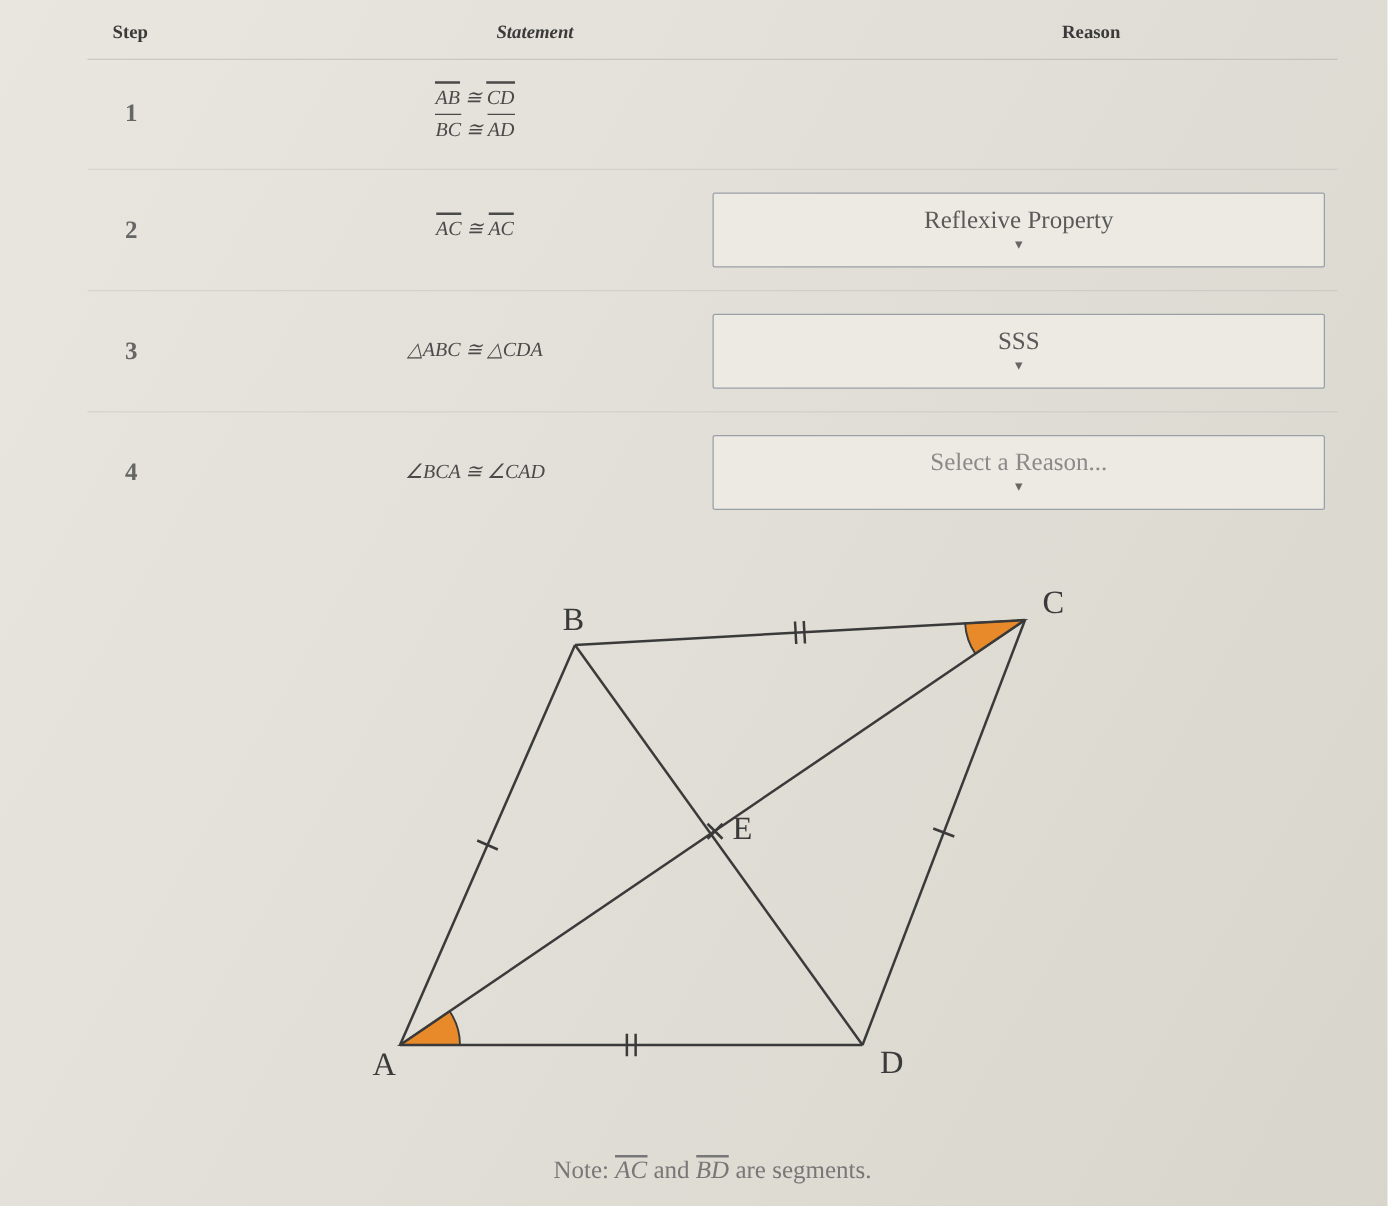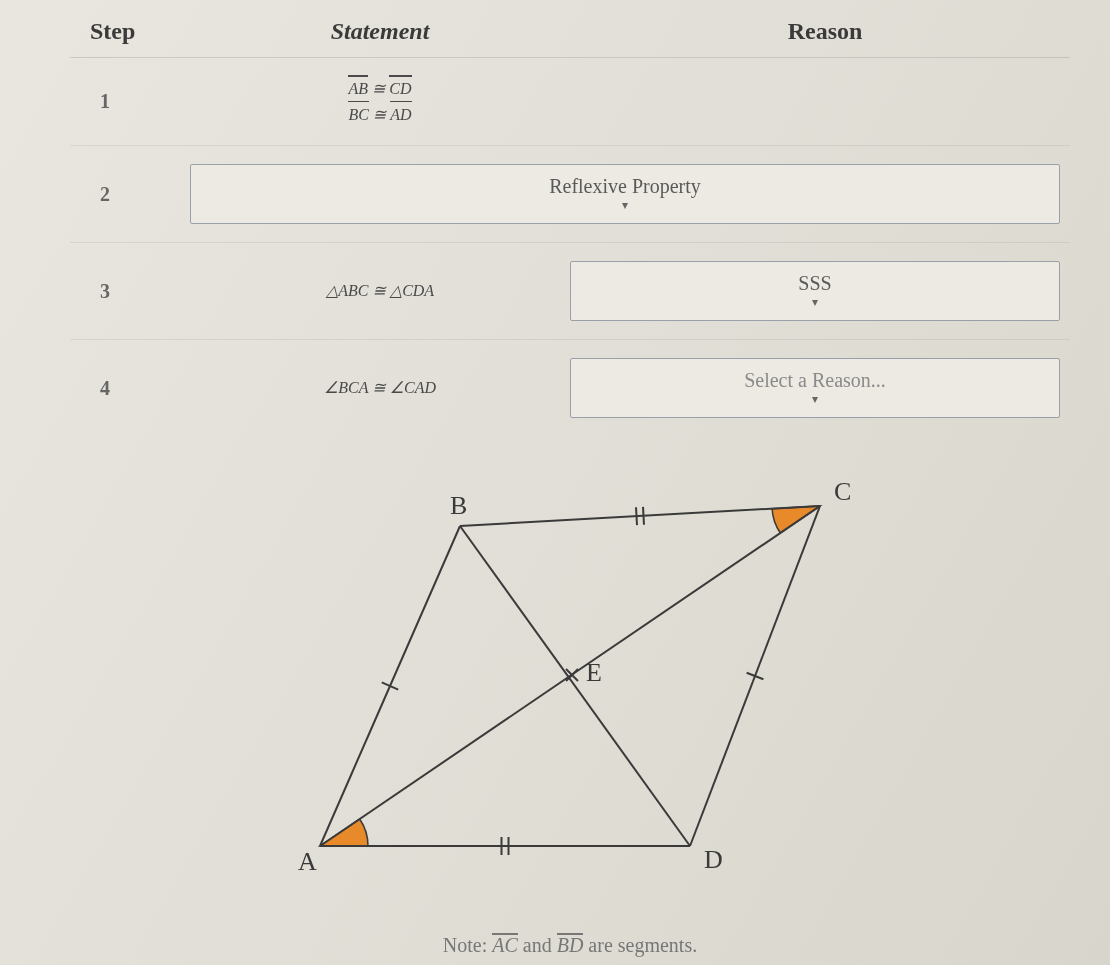--- a/index.html
+++ b/index.html
@@ -11,21 +11,22 @@
     padding: 10px 40px 10px 70px;
     position: relative;
   }
   .proof-table { width: 100%; }
   .proof-header {
     display: flex;
     font-weight: bold;
     color: #3a3a3a;
     padding: 8px 0 12px 0;
     border-bottom: 1px solid rgba(120,120,120,0.25);
-    font-size: 24px;
+    font-size: 15px;
+    gap: 48px;
   }
   .col-step { width: 120px; text-align: left; padding-left: 20px;}
   .col-stmt { width: 380px; text-align: center; font-style: italic; }
   .col-reason { flex: 1; text-align: center; padding-left: 10px;}
   .proof-row {
     display: flex;
     align-items: center;
     padding: 18px 0;
     border-bottom: 1px solid rgba(120,120,120,0.15);
   }
@@ -83,20 +84,21 @@
     <div class="col-stmt">Statement</div>
     <div class="col-reason">Reason</div>
   </div>
   <div id="proof-body">
       <div class="proof-row">
         <div class="step-num">1</div>
         <div class="stmt"><span class="seg">AB</span> ≅ <span class="seg">CD</span><br><span class="seg">BC</span> ≅ <span class="seg">AD</span></div>
       </div>
       <div class="proof-row">
         <div class="step-num">2</div>
+        <div class="stmt"><span class="seg">AC</span> ≅ <span class="seg">AC</span></div>
         <div class="reason-cell">
           <div class="dropdown">
             <span>Reflexive Property</span>
             <span class="chev">▾</span>
           </div>
         </div>
       </div>
       <div class="proof-row">
         <div class="step-num">3</div>
         <div class="stmt">△<span style="font-style:italic">ABC</span> ≅ △<span style="">CDA</span></div>

